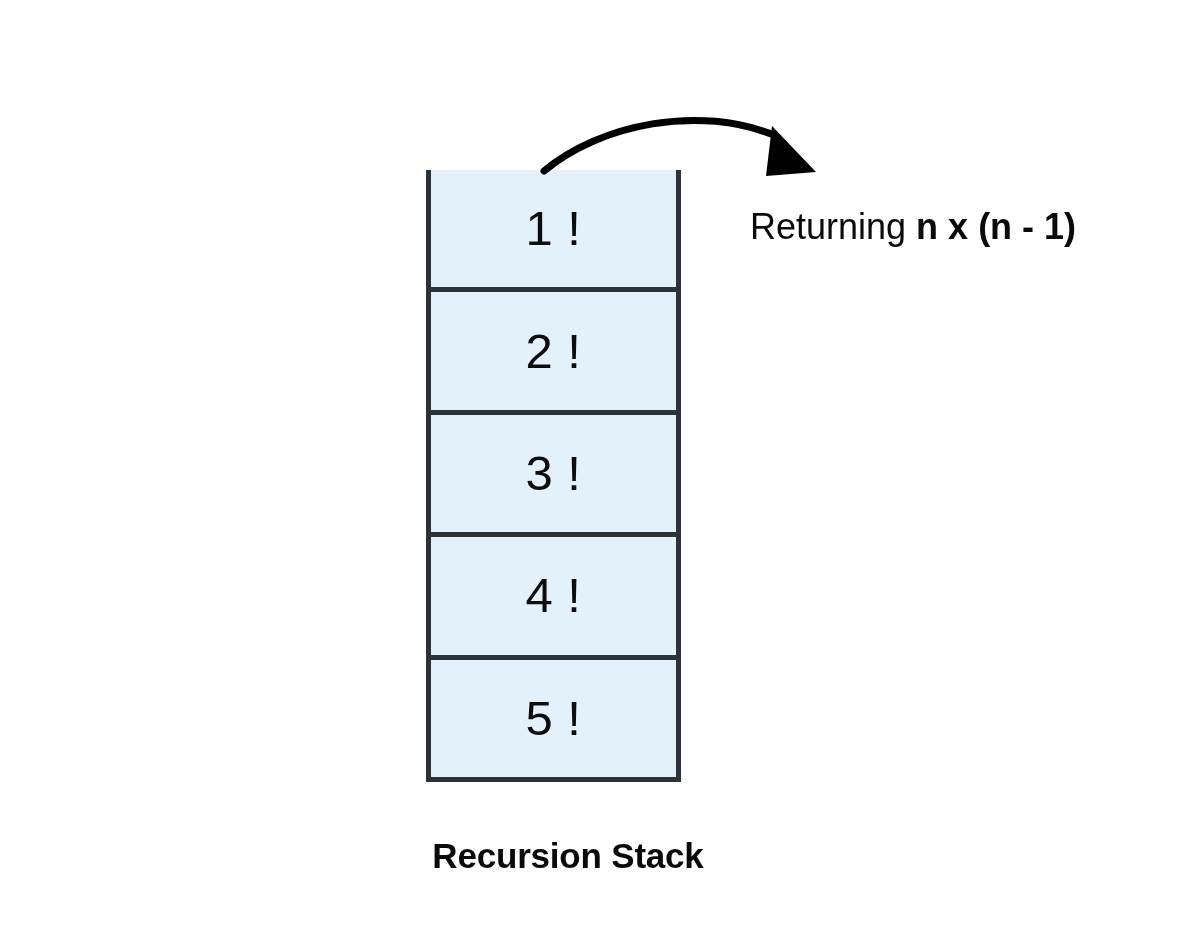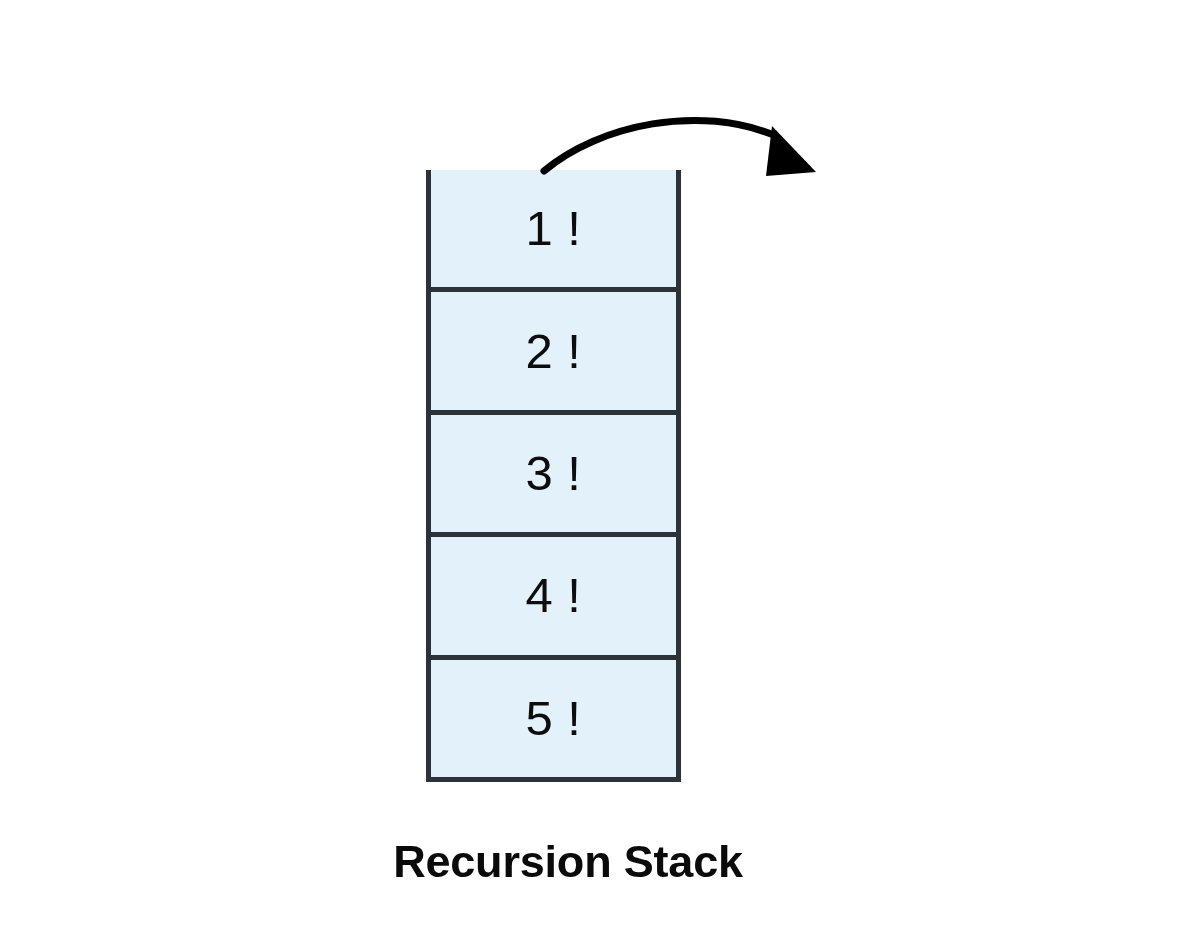--- a/index.html
+++ b/index.html
@@ -67,21 +67,21 @@
   }
 
   
   .caption {
     position: absolute;
     left: 0;
     top: 836px;
     width: 1136px;
     text-align: center;
     font-family: "Liberation Sans", sans-serif;
-    font-size: 45px;
+    font-size: 35px;
     font-weight: 700;
     letter-spacing: -0.2px;
     color: #0a0a0a;
     white-space: nowrap;
   }
 
   
   .annotation {
     position: absolute;
     left: 750px;
@@ -127,16 +127,19 @@
     <div class="stack-cell">
       <span class="cell-label">5 !</span>
     </div>
   </div>
 
   <svg id="arrow-layer" viewBox="0 0 1200 948" xmlns="http://www.w3.org/2000/svg">
     <path d="M 544 171 C 600 124, 700 104, 776 136" fill="none" stroke="#000000" stroke-width="7" stroke-linecap="round"></path>
     <polygon points="772,126 816,172 766,176" fill="#000000"></polygon>
   </svg>
 
+  <div class="annotation">
+    <span>Returning </span><span class="strong">n x (n - 1)</span>
+  </div>
 
   <div class="caption">Recursion Stack</div>
 
 </div>
 
 </body></html>

